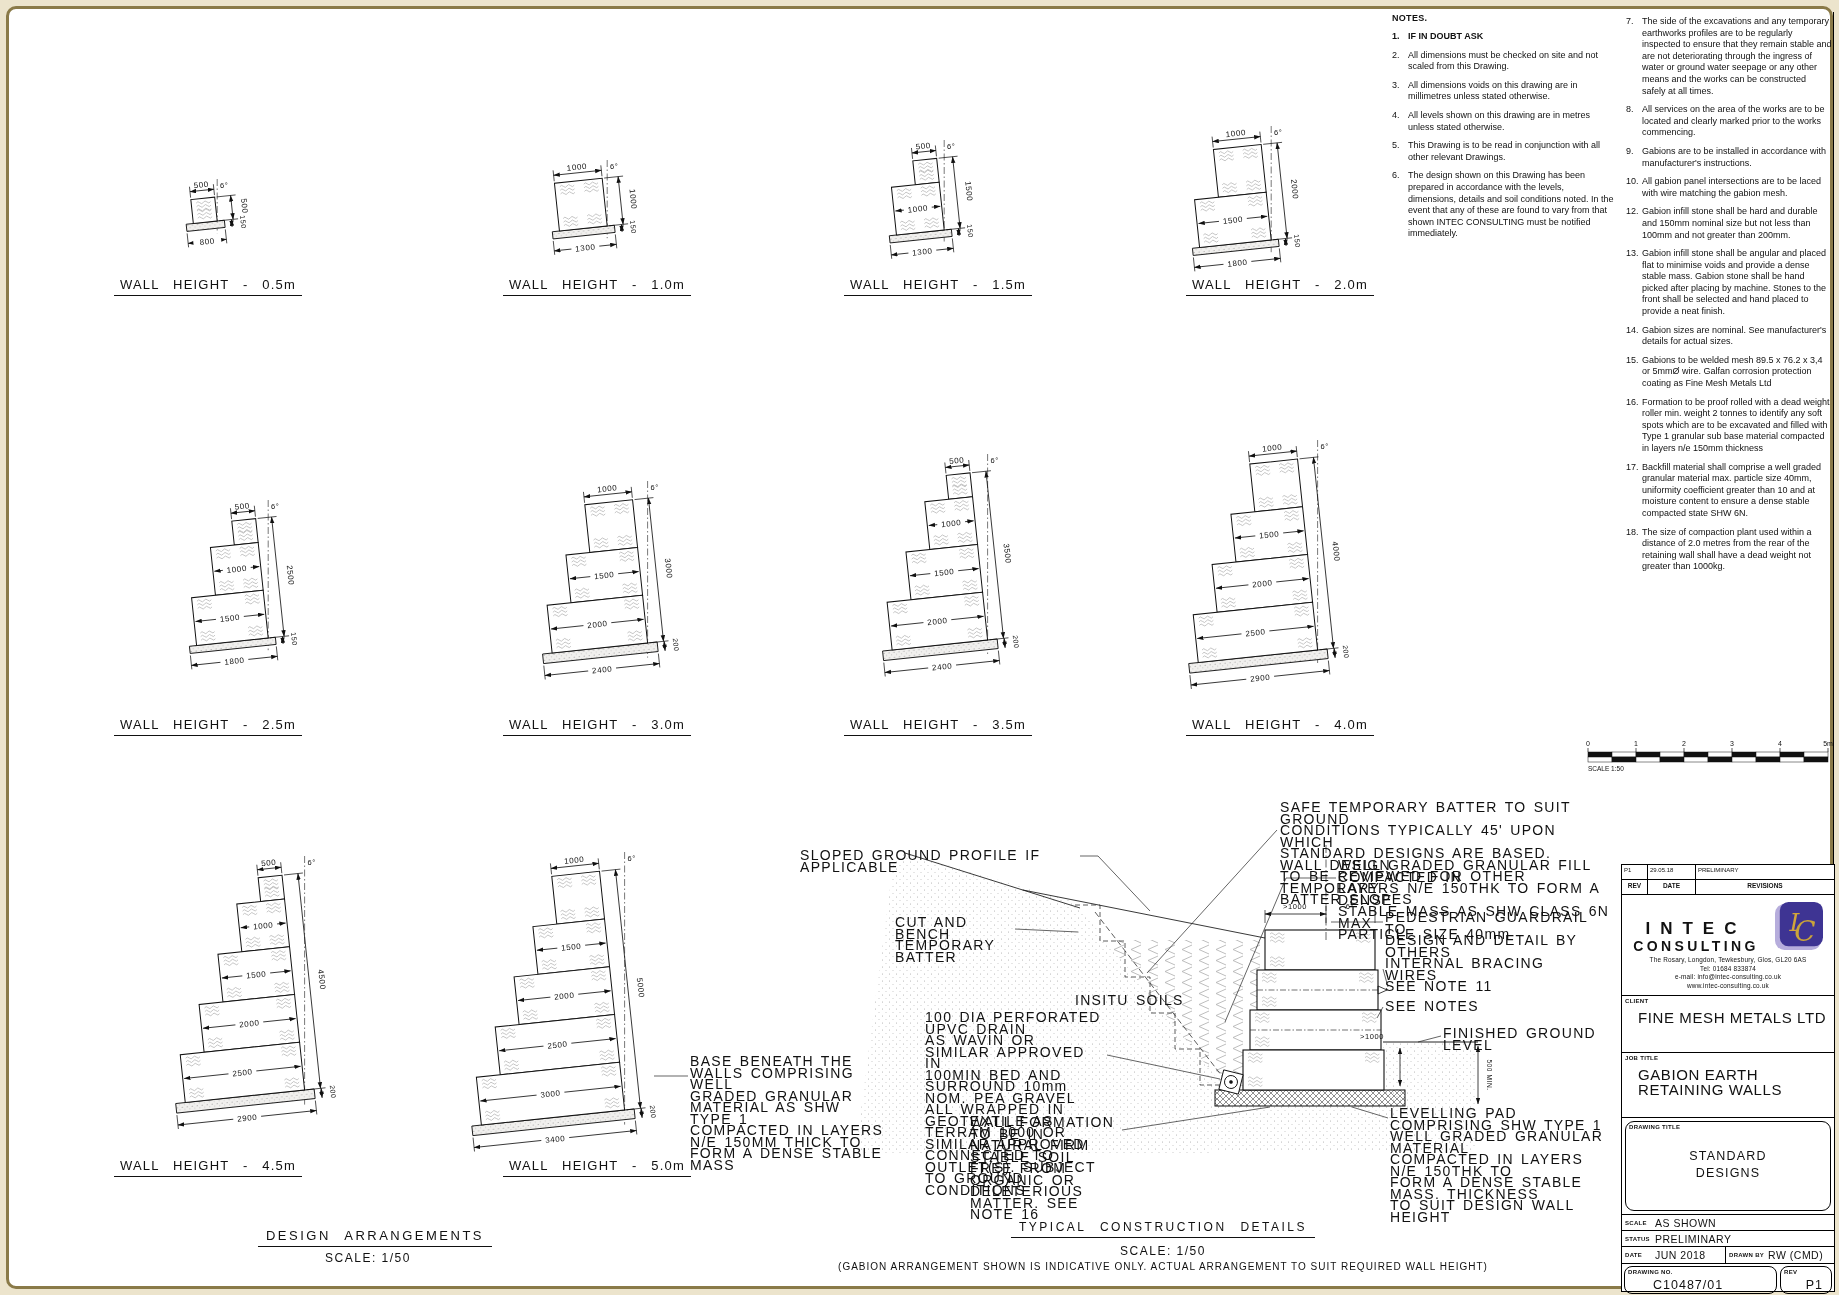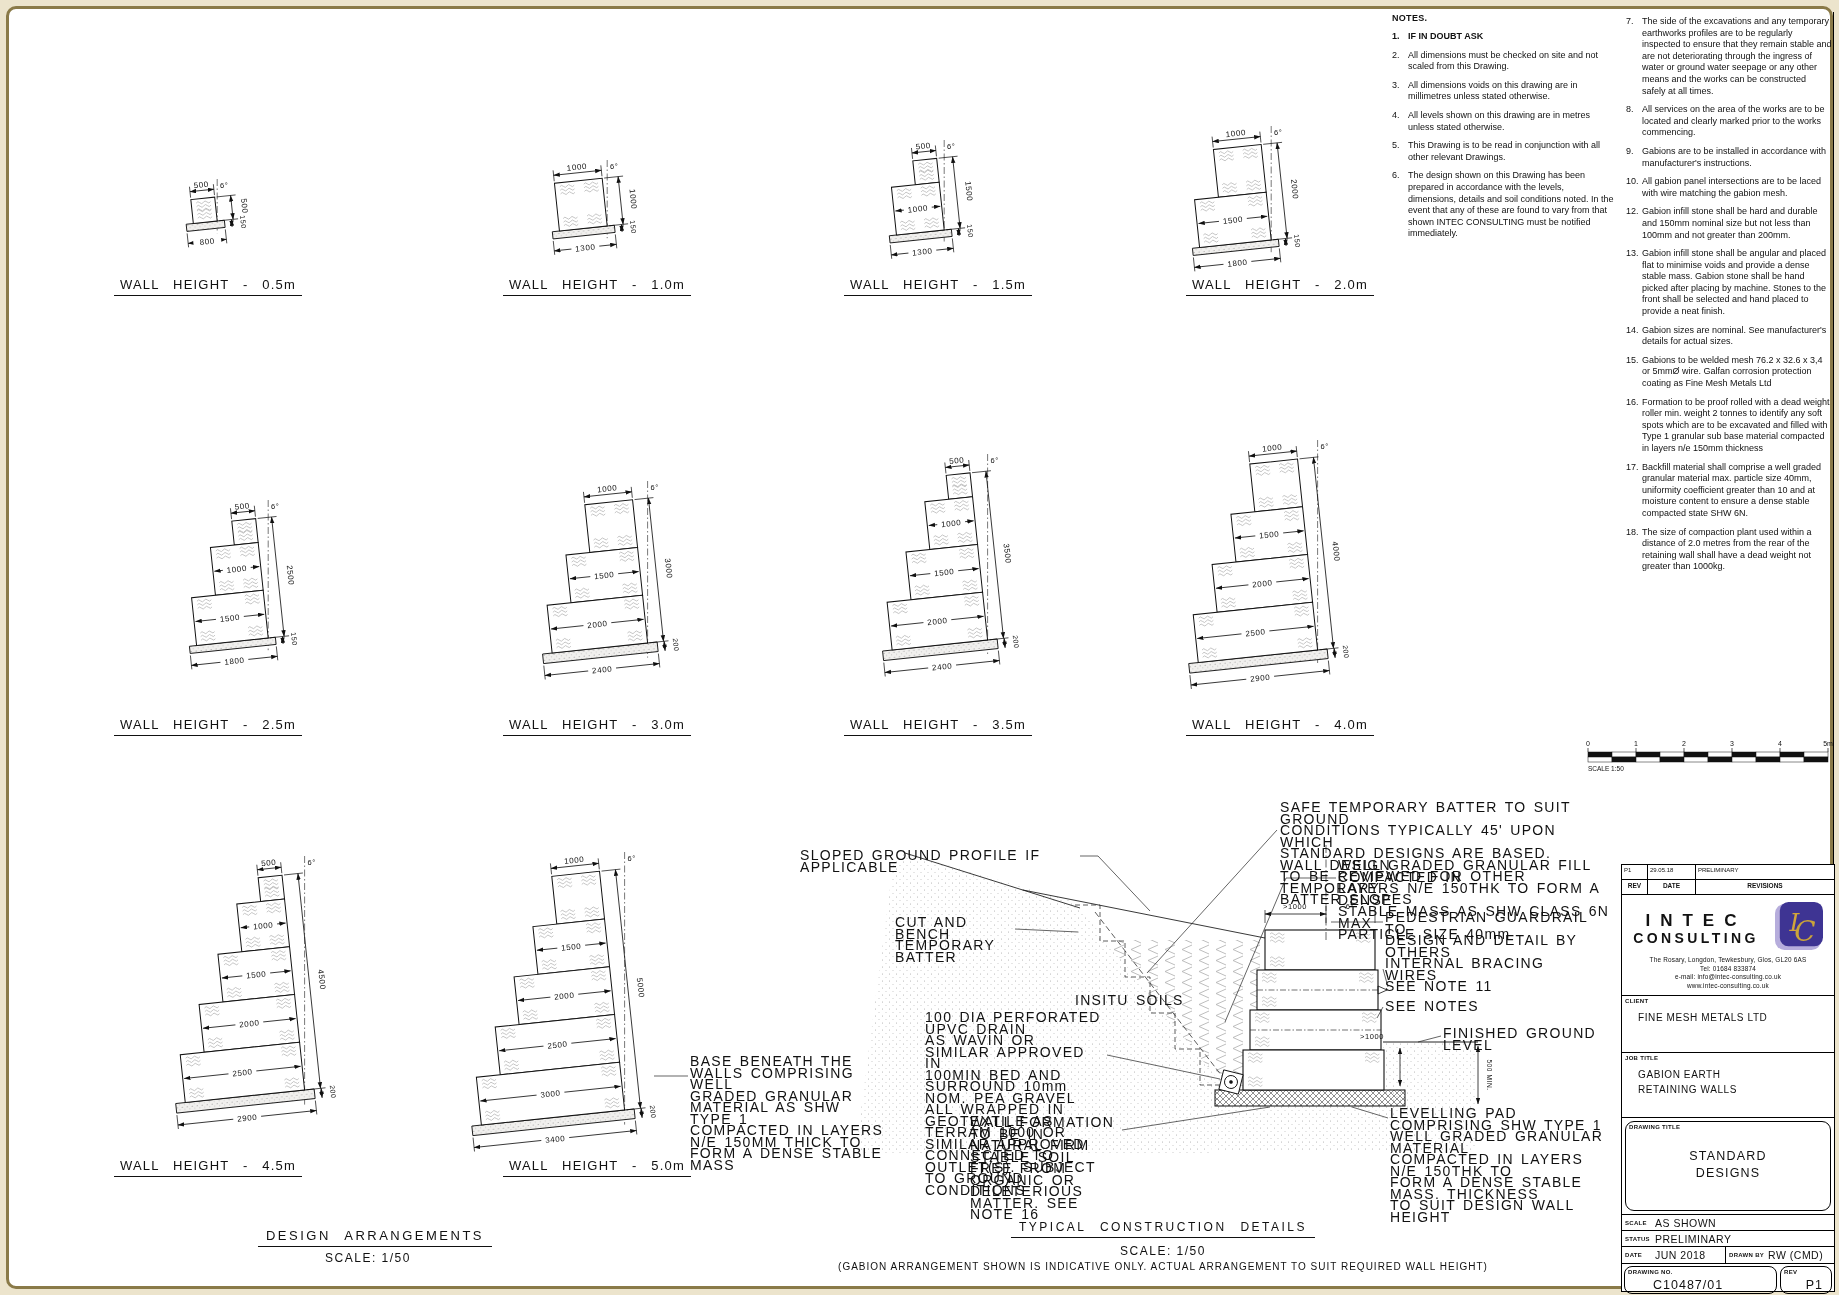--- a/index.html
+++ b/index.html
@@ -25,28 +25,28 @@
   .note .nt{flex:1}
   .note.b .nt,.note.b .nn{font-weight:bold}
   
   .sbar{position:absolute;left:1586px;top:738px}
   
   .tb{position:absolute;left:1621px;top:864px;width:214px;height:428px;background:#fff;border:1.4px solid #000;box-sizing:border-box;font-family:"Liberation Sans",sans-serif}
   .tb-grid{display:grid;grid-template-columns:26px 48px 1fr;border-bottom:1px solid #000}
   .tb-grid>span{border-right:1px solid #000;padding:2px 2px 1px;font-size:6px;height:11px;box-sizing:content-box;overflow:hidden;white-space:nowrap}
   .tb-grid>span:last-child{border-right:none}
   .tb-grid.hd>span{font-weight:bold;text-align:center;font-size:6.5px}
-  .tb-logo{display:flex;align-items:center;justify-content:center;gap:16px;padding:7px 6px 2px}
+  .tb-logo{display:flex;align-items:flex-end;justify-content:center;gap:16px;padding:7px 6px 2px}
   .tb-co{text-align:center}
   .co1{font-size:17px;font-weight:700;letter-spacing:10px;line-height:19px}
   .co2{font-size:14px;font-weight:700;letter-spacing:3.4px;line-height:16px}
   .tb-addr{text-align:center;font-size:6.4px;line-height:8.6px;letter-spacing:.2px;padding-bottom:5px}
   .tb-sec{border-top:1.2px solid #000;position:relative}
   .tb-lab{font-size:6px;font-weight:bold;letter-spacing:.3px;padding:2px 0 0 3px}
-  .tb-val{font-size:10px;letter-spacing:.6px;padding:6px 0 0 16px;white-space:pre-line;line-height:15px}
+  .tb-val{font-size:15px;letter-spacing:.6px;padding:6px 0 0 16px;white-space:pre-line;line-height:15px}
   .tb-client{height:56px}.tb-job{height:64px}
   .tb-dtsec{height:97px;border-top:1.2px solid #000;padding:3px;box-sizing:border-box}
   .tb-dt-box{border:1.3px solid #000;border-radius:9px;height:100%;box-sizing:border-box;position:relative}
   .tb-dt-val{position:absolute;left:0;right:0;top:26px;text-align:center;font-size:12.5px;letter-spacing:1.2px;line-height:17px;white-space:pre-line}
   .tb-row{border-top:1.2px solid #000;height:15px;display:flex;align-items:center;font-size:10.5px;letter-spacing:.5px}
   .tb-row .tb-lab{padding:0 4px 0 3px;min-width:26px}
   .tb-daterow{height:16px}
   .tb-daterow .cell{display:flex;align-items:center;height:100%;box-sizing:border-box}
   .tb-daterow .c1{width:103px}
   .tb-daterow .c2{flex:1;border-left:1.2px solid #000}
@@ -1050,21 +1050,21 @@
     <div class="note">
       <span class="nn">13.</span>
       <span class="nt">Gabion infill stone shall be angular and placed flat to minimise voids and provide a dense stable mass. Gabion stone shall be hand picked after placing by machine. Stones to the front shall be selected and hand placed to provide a neat finish.</span>
     </div>
     <div class="note">
       <span class="nn">14.</span>
       <span class="nt">Gabion sizes are nominal. See manufacturer's details for actual sizes.</span>
     </div>
     <div class="note">
       <span class="nn">15.</span>
-      <span class="nt">Gabions to be welded mesh 76.2 x 32.6 x 3,4 or 5mmØ wire. Galfan corrosion protection coating as Fine Mesh Metals Ltd</span>
+      <span class="nt">Gabions to be welded mesh 89.5 x 76.2 x 3,4 or 5mmØ wire. Galfan corrosion protection coating as Fine Mesh Metals Ltd</span>
     </div>
     <div class="note">
       <span class="nn">16.</span>
       <span class="nt">Formation to be proof rolled with a dead weight roller min. weight 2 tonnes to identify any soft spots which are to be excavated and filled with Type 1 granular sub base material compacted in layers n/e 150mm thickness</span>
     </div>
     <div class="note">
       <span class="nn">17.</span>
       <span class="nt">Backfill material shall comprise a well graded granular material max. particle size 40mm, uniformity coefficient greater than 10 and at moisture content to ensure a dense stable compacted state SHW 6N.</span>
     </div>
     <div class="note">

